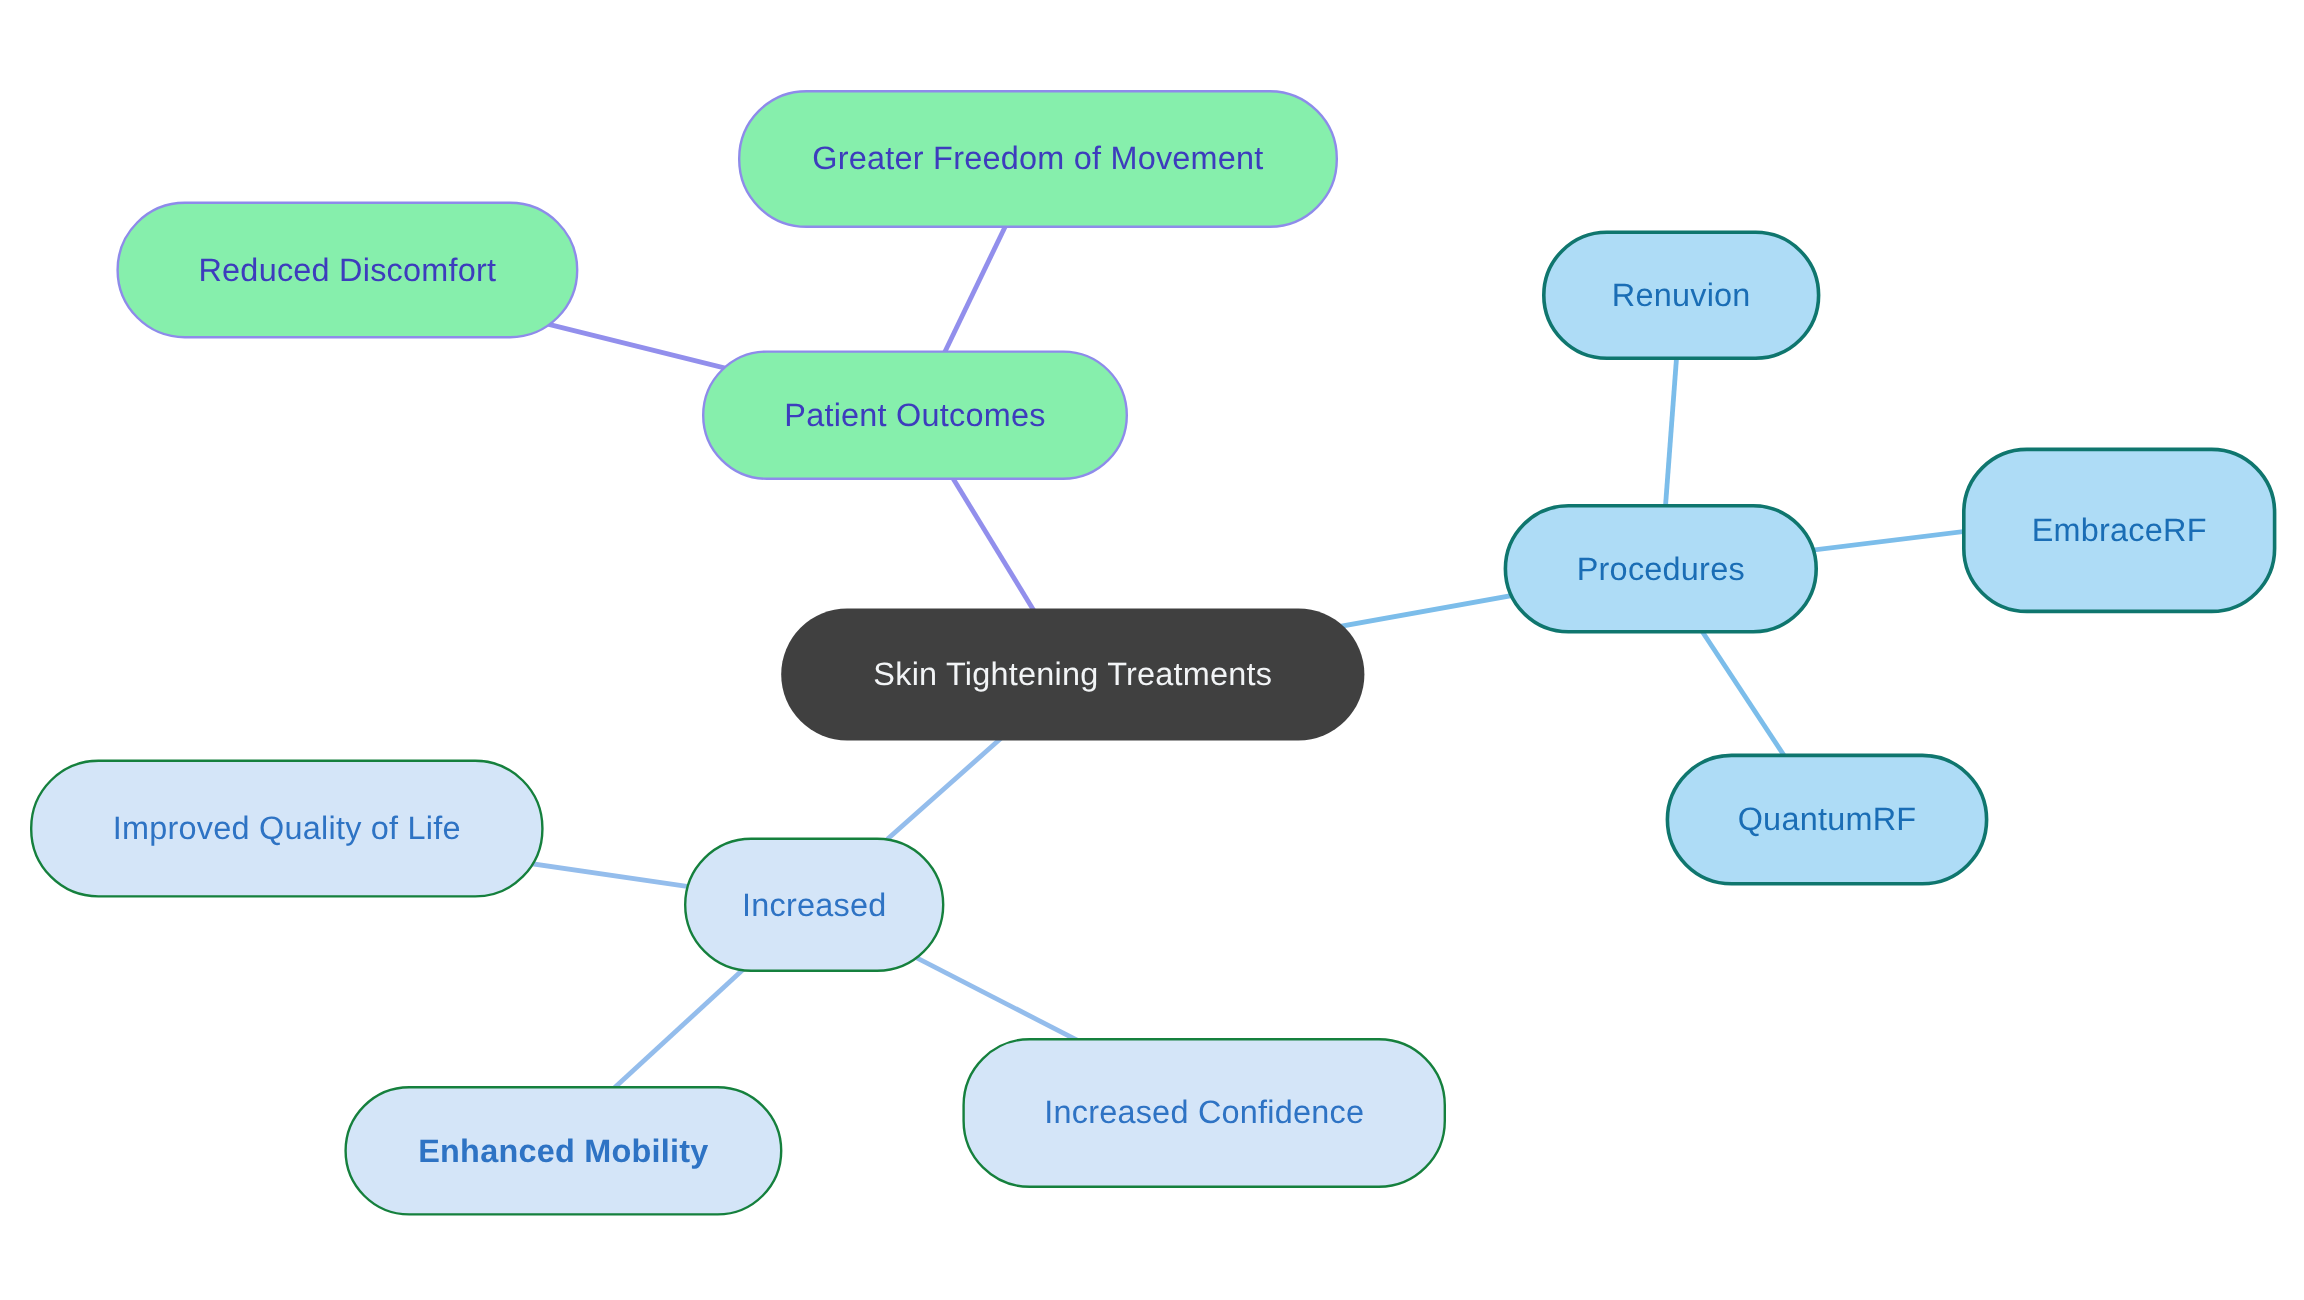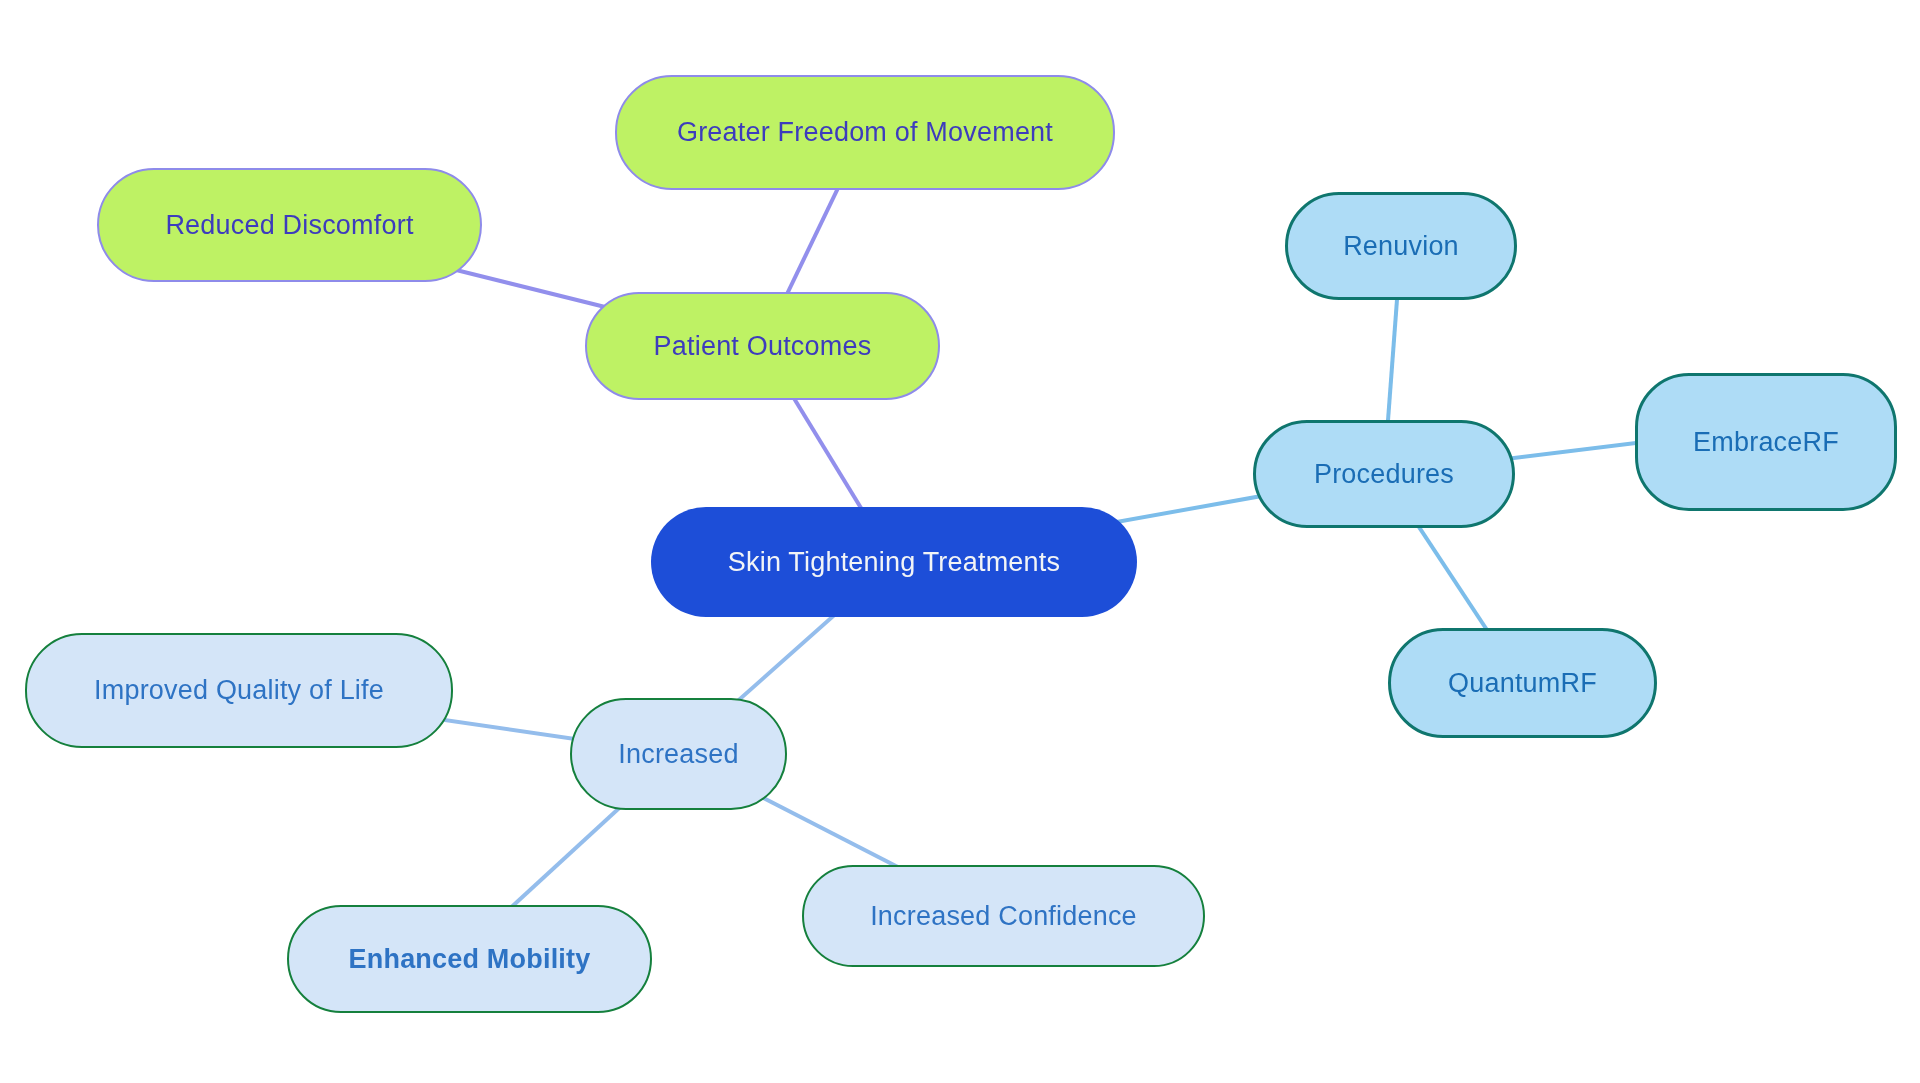--- a/index.html
+++ b/index.html
@@ -23,36 +23,36 @@
     align-items: center;
     justify-content: center;
     text-align: center;
     font-size: 27px;
     letter-spacing: 0.2px;
     white-space: nowrap;
     box-sizing: border-box;
     cursor: pointer;
   }
   .node.purple {
-    background: #bef264;
+    background: #86efac;
     border: 2px solid #8e8bea;
     color: #3d3cbd;
   }
   .node.blue {
     background: #aedcf6;
     border: 3px solid #0f766e;
     color: #1a6db5;
   }
   .node.lightblue {
     background: #d4e5f8;
     border: 2px solid #15803d;
     color: #2e73c4;
   }
   .node.central {
-    background: #1d4ed8;
+    background: #404040;
     border: none;
     color: #f2f4f6;
     z-index: 2;
   }
 </style>
 </head>
 <body>
 
 <div class="canvas">
 
@@ -102,17 +102,17 @@
 
   <div class="node lightblue" style="left:570px; top:698px; width:217px; height:112px; border-radius:56px;">
     <span>Increased</span>
   </div>
   <div class="node lightblue" style="left:25px; top:633px; width:428px; height:115px; border-radius:57px;">
     <span>Improved Quality of Life</span>
   </div>
   <div class="node lightblue" style="left:287px; top:905px; width:365px; height:108px; border-radius:54px;font-weight:bold;">
     <span>Enhanced Mobility</span>
   </div>
-  <div class="node lightblue" style="left:802px; top:865px; width:403px; height:102px; border-radius:56px;">
+  <div class="node lightblue" style="left:802px; top:865px; width:403px; height:125px; border-radius:56px;">
     <span>Increased Confidence</span>
   </div>
 
 </div>
 
 </body></html>

